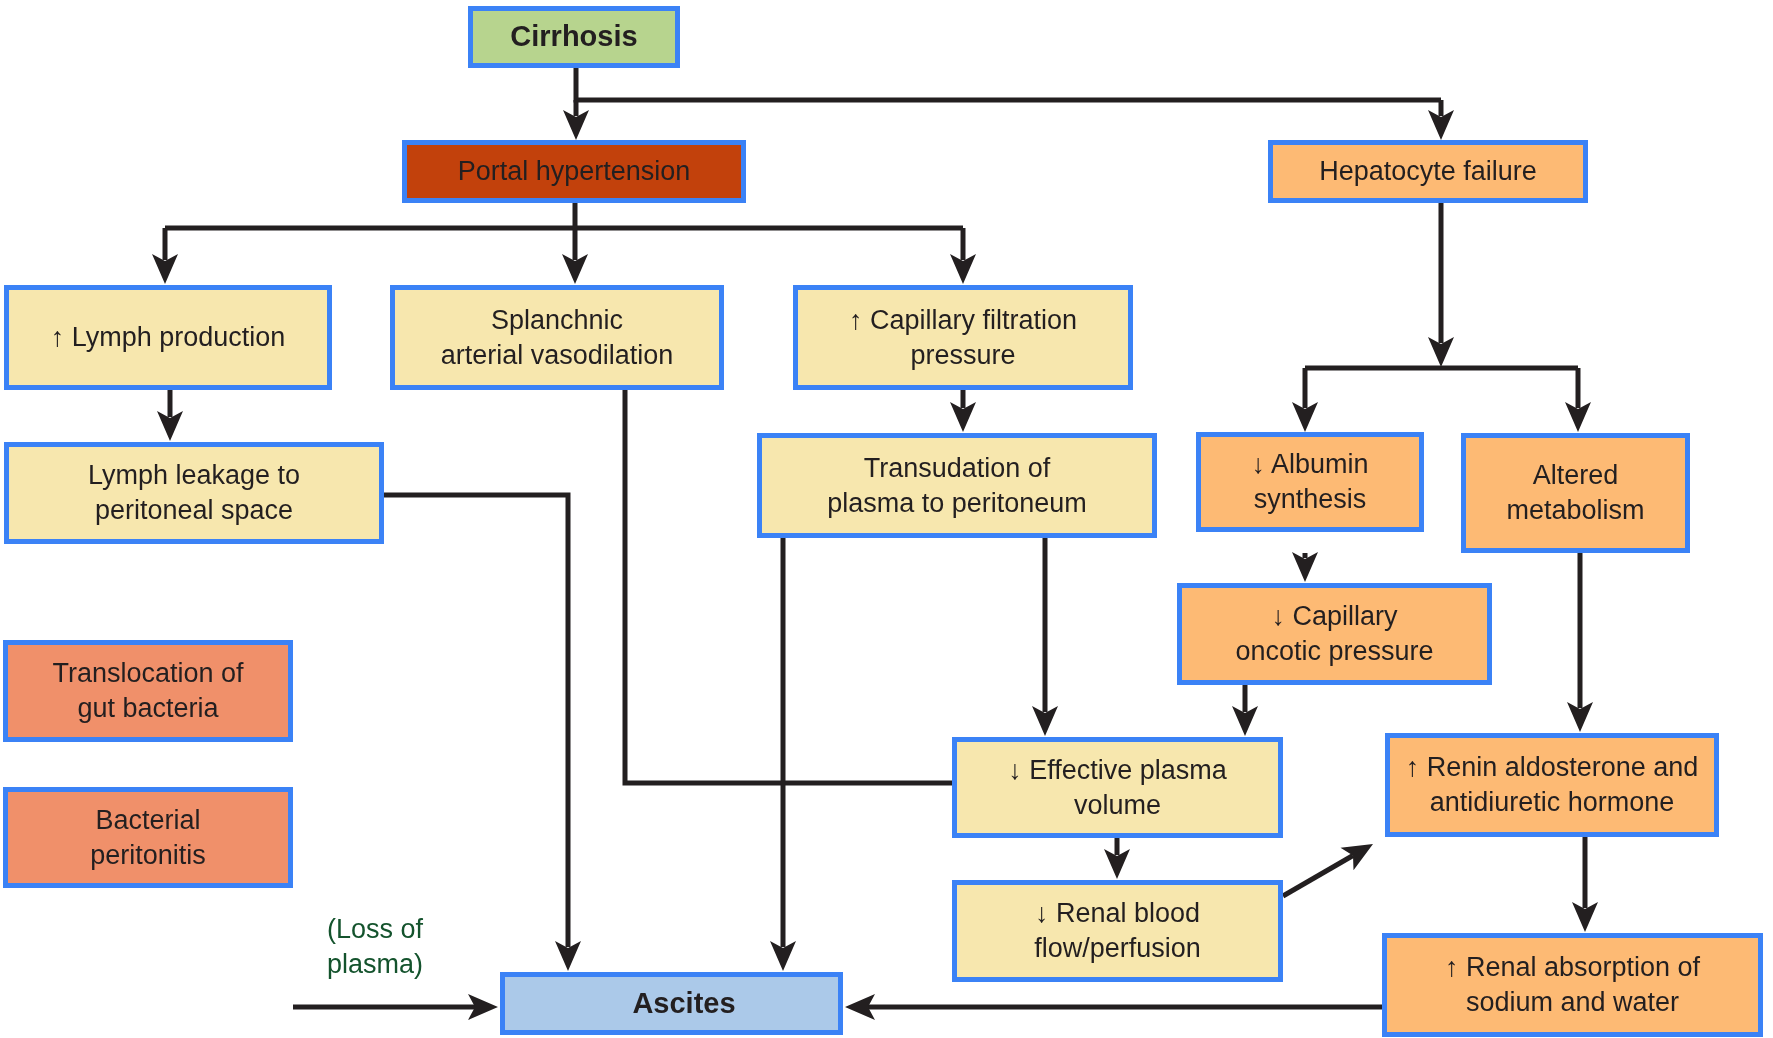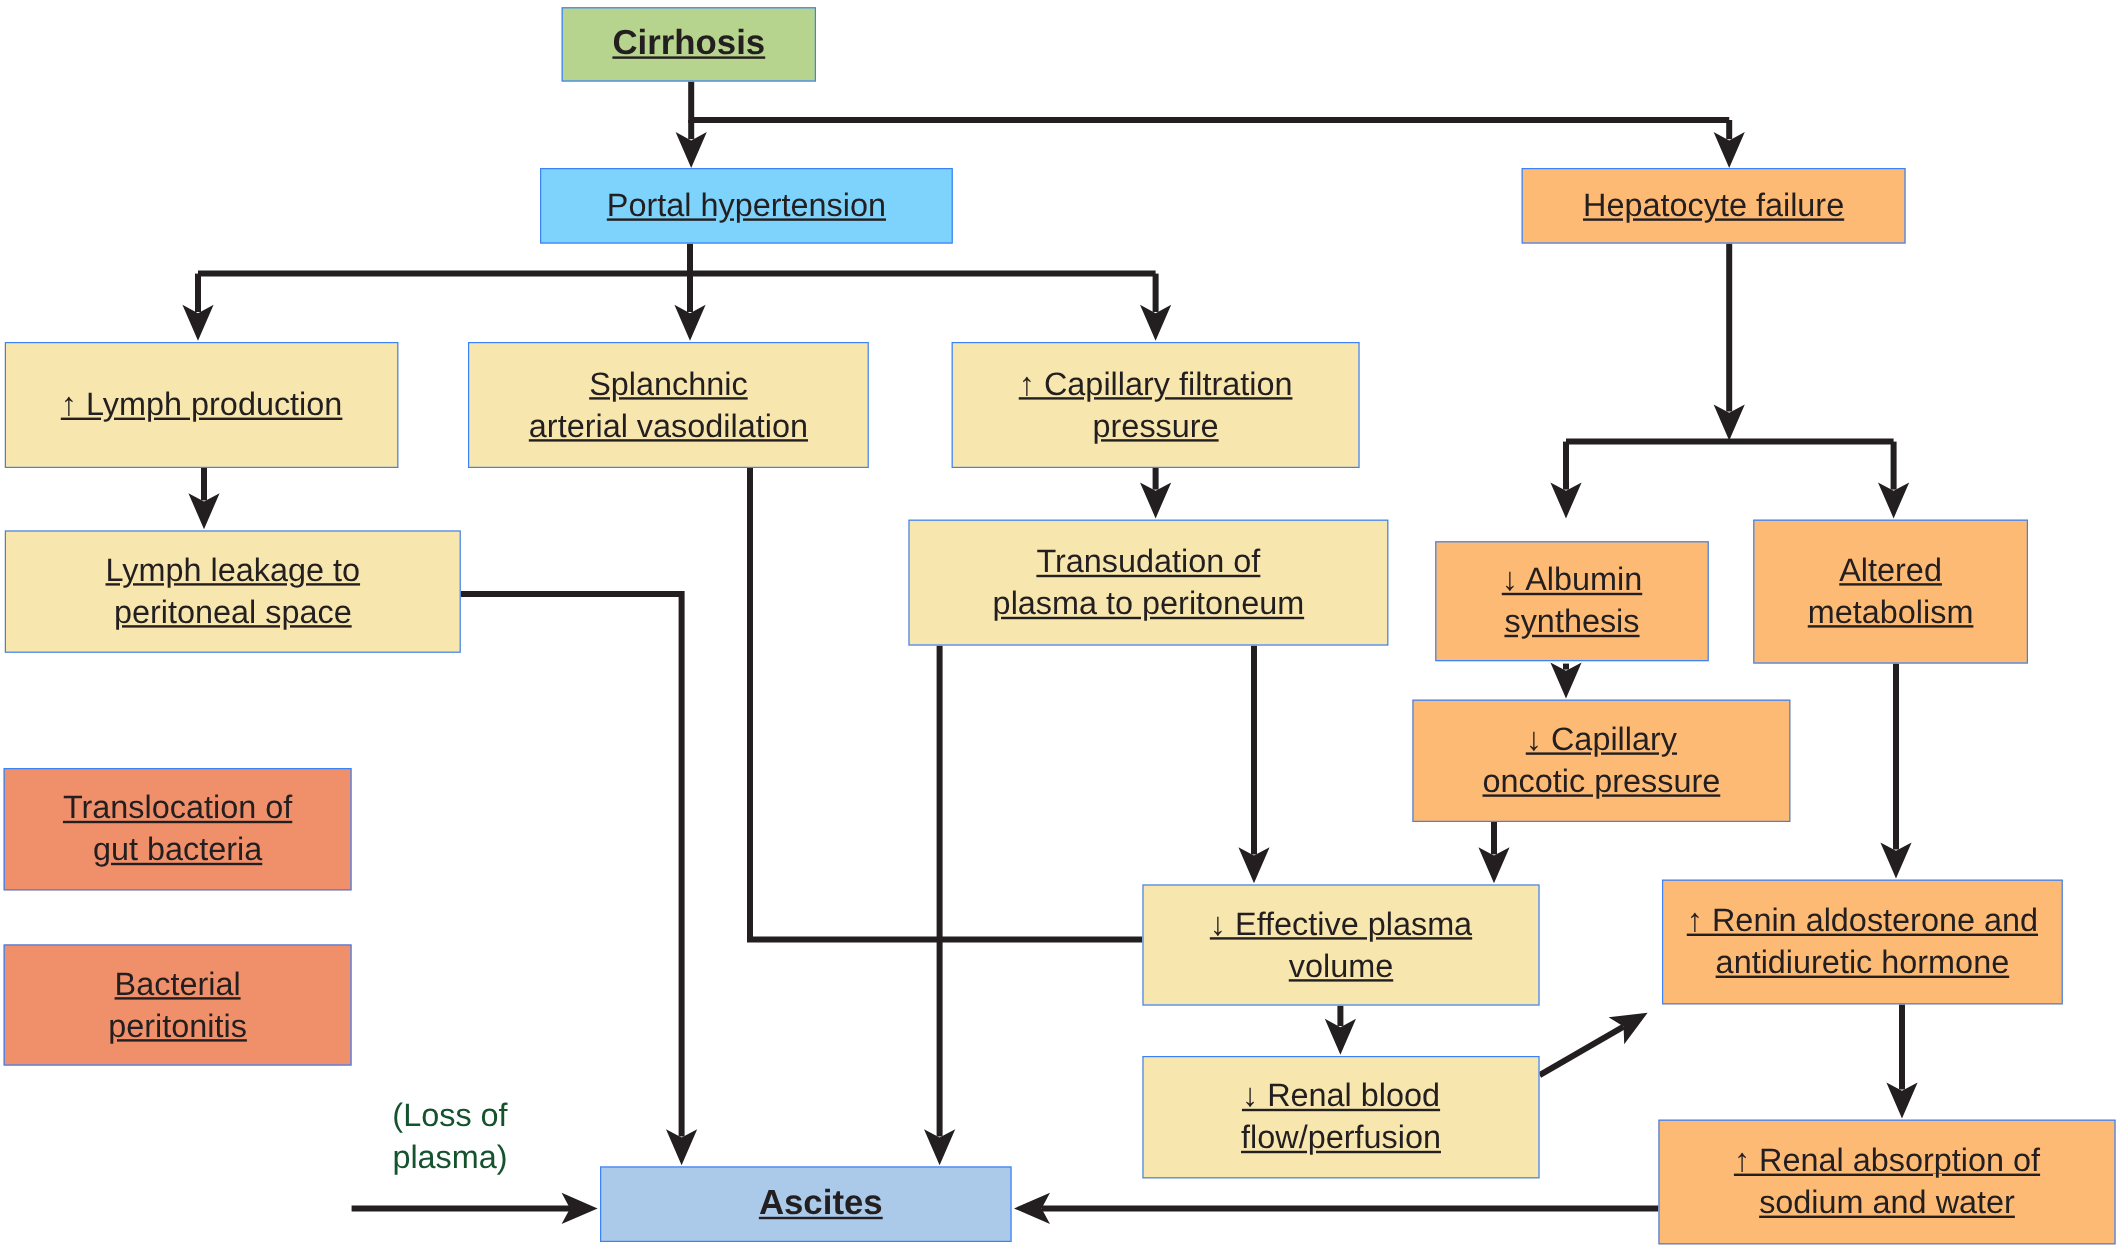--- a/index.html
+++ b/index.html
@@ -9,32 +9,31 @@
     background:#ffffff;
     font-family:"Liberation Sans", sans-serif;
     color:#231F20;
     overflow:hidden;
   }
   .connectors{position:absolute;left:0;top:0;width:1773px;height:1038px;}
   .connectors path, .connectors line{stroke:#231F20;stroke-width:5;fill:none;}
   .connectors polygon{fill:#231F20;stroke:none;}
   .node{
     position:absolute;
-    border:1px solid #3b82f6;
+    border:5px solid #3b82f6;
     box-sizing:border-box;
     display:flex;align-items:center;justify-content:center;
     text-align:center;
     font-size:27px;line-height:1.28;
     white-space:pre-line;
     color:#231F20;
-    text-decoration:underline;
   }
   .bold{font-weight:bold;font-size:29px;}
   .fill-green{background:#B7D48E;}
-  .fill-orange{background:#7dd3fc;margin-left:48px;}
+  .fill-orange{background:#c2410c;}
   .fill-purple{background:#fdba74;}
   .fill-yellow{background:#F7E7AE;}
   .fill-red{background:#F0906A;}
   .fill-blue{background:#ABC9E9;padding-left:25px;}
   .note{
     position:absolute;
     font-size:27px;line-height:1.3;
     white-space:pre-line;text-align:center;
     color:#14532d;
   }
@@ -123,21 +122,21 @@
 
   <div class="node fill-yellow" style="left:793px;top:285px;width:340px;height:105px">↑ Capillary filtration
 pressure</div>
 
   <div class="node fill-yellow" style="left:4px;top:442px;width:380px;height:102px">Lymph leakage to
 peritoneal space</div>
 
   <div class="node fill-yellow" style="left:757px;top:433px;width:400px;height:105px">Transudation of
 plasma to peritoneum</div>
 
-  <div class="node fill-purple" style="left:1196px;top:451px;width:228px;height:100px">↓ Albumin
+  <div class="node fill-purple" style="left:1196px;top:432px;width:228px;height:100px">↓ Albumin
 synthesis</div>
 
   <div class="node fill-purple" style="left:1461px;top:433px;width:229px;height:120px">Altered
 metabolism</div>
 
   <div class="node fill-purple" style="left:1177px;top:583px;width:315px;height:102px">↓ Capillary
 oncotic pressure</div>
 
   <div class="node fill-red" style="left:3px;top:640px;width:290px;height:102px">Translocation of
 gut bacteria</div>

